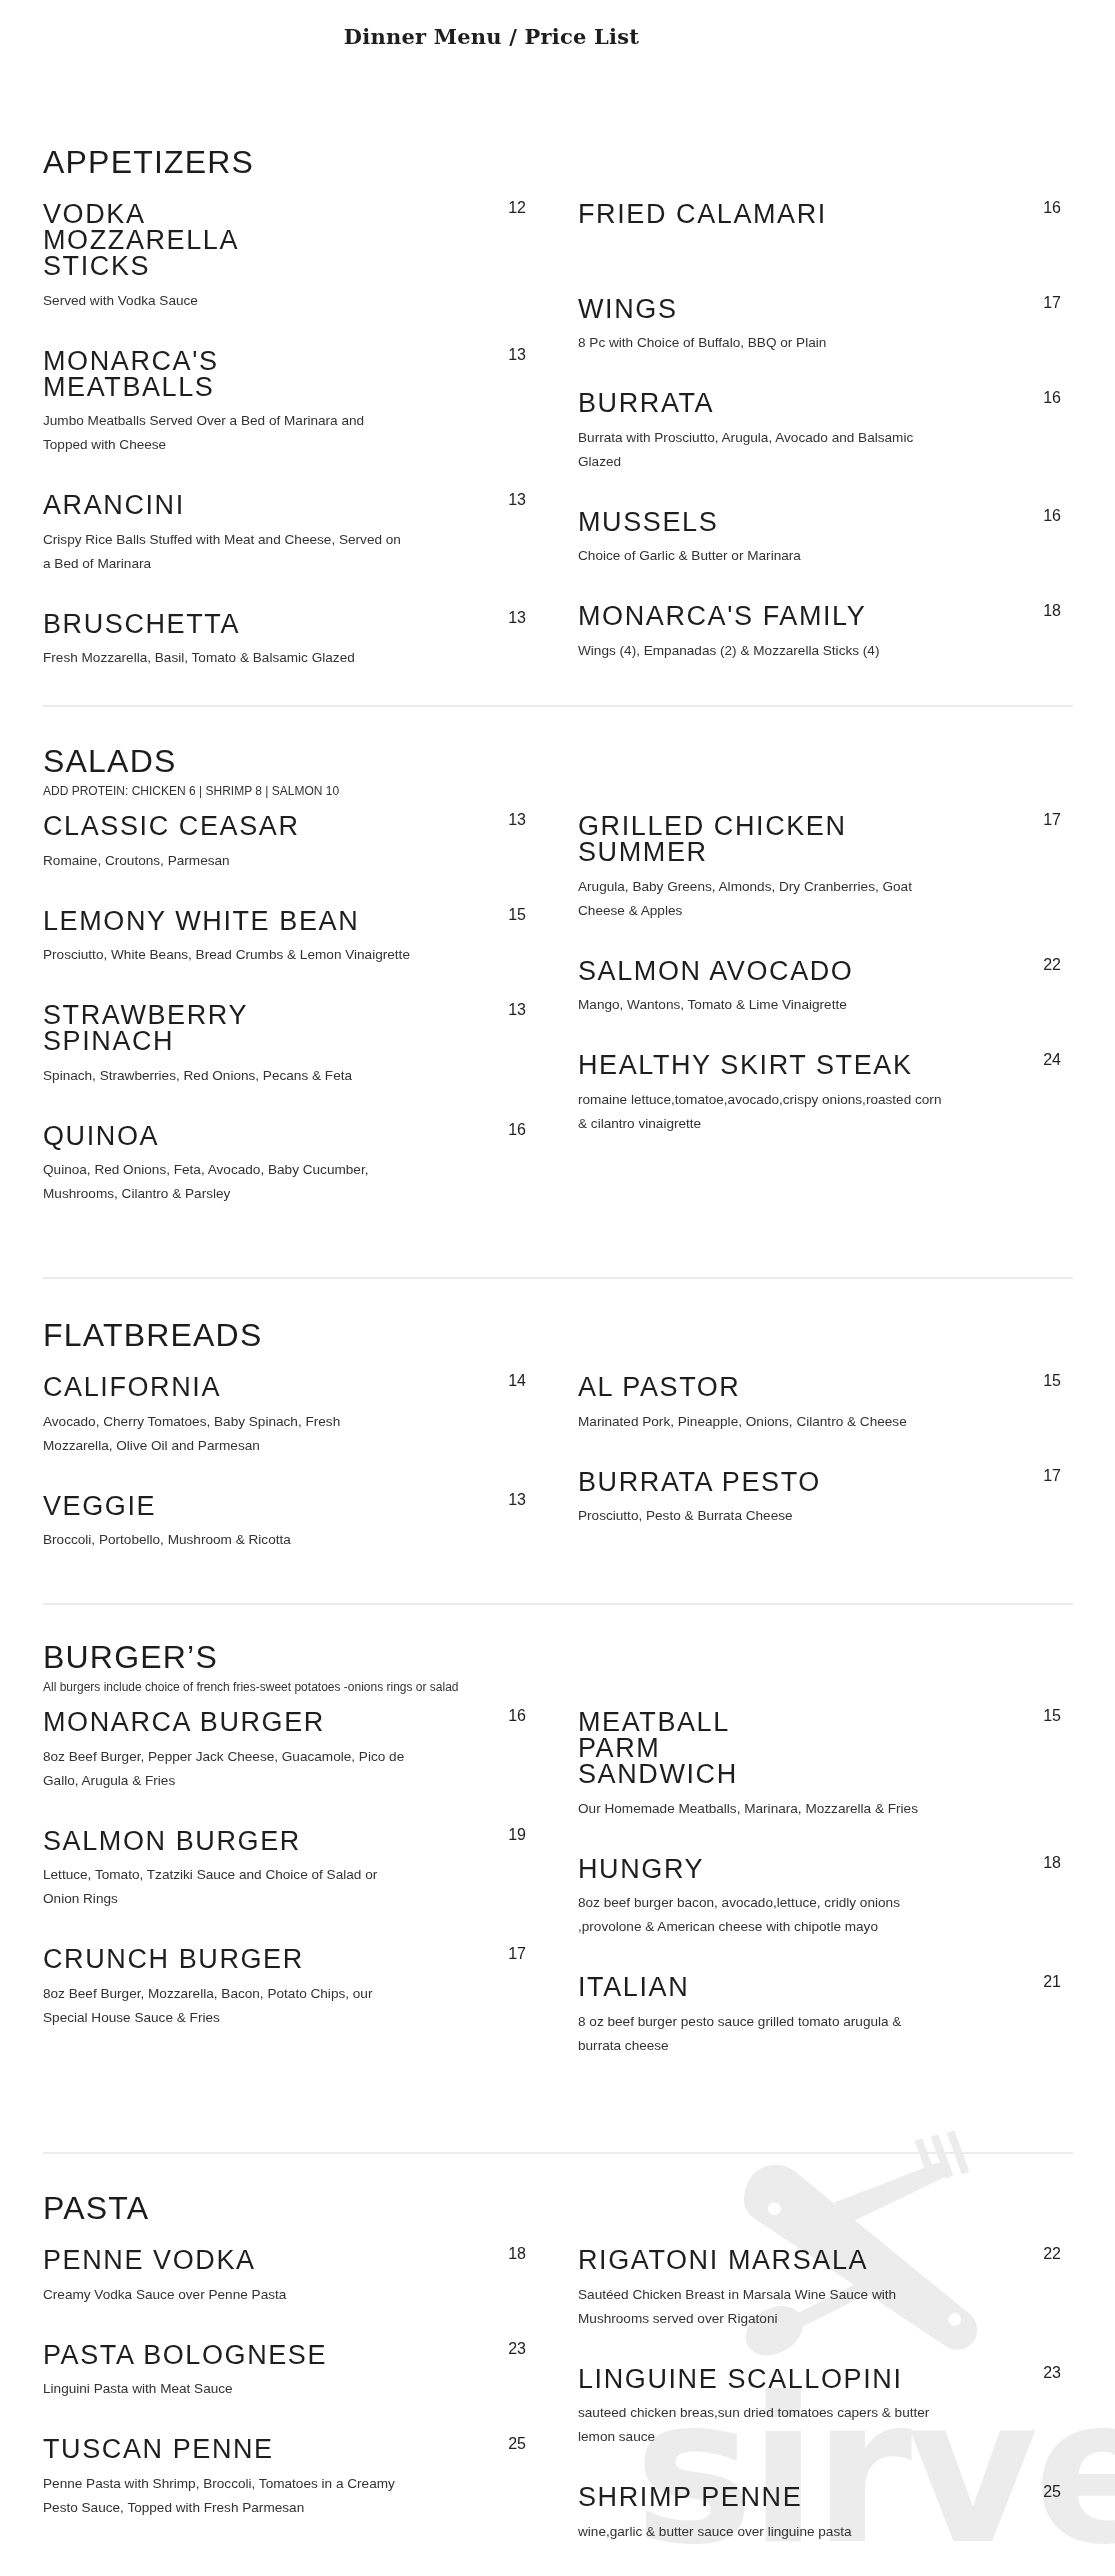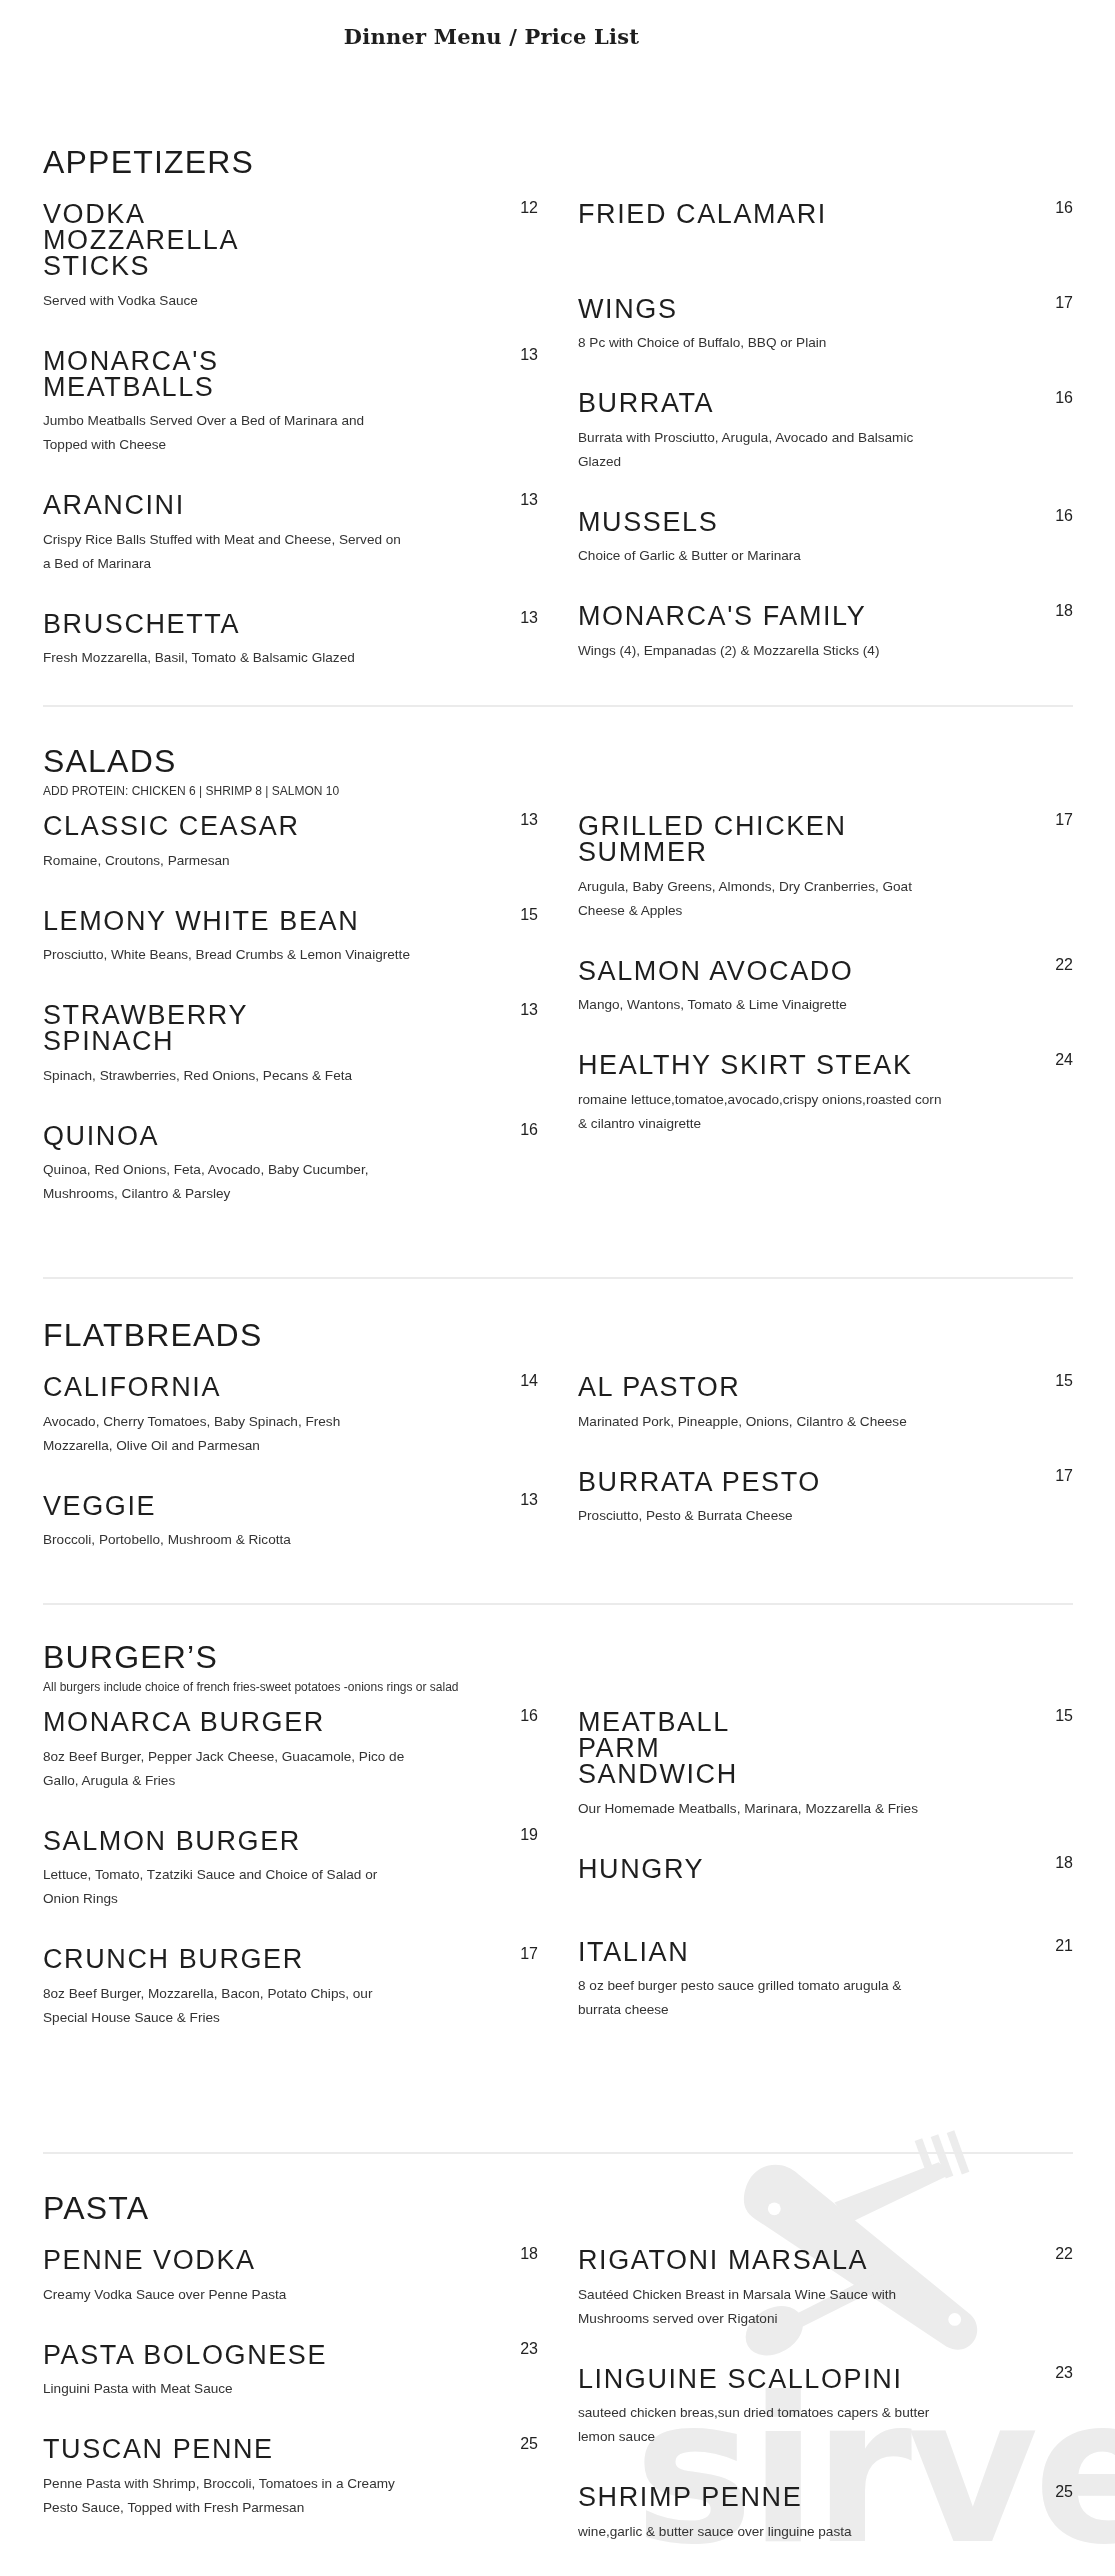--- a/index.html
+++ b/index.html
@@ -95,21 +95,21 @@
   .item-name {
     font-size: 27px;
     line-height: 26px;
     letter-spacing: 1.6px;
     color: #1e1e1e;
     width: 337px;
     font-weight: normal;
   }
   .item-price {
     position: absolute;
-    right: 0;
+    right: 12px;
     top: -1.6px;
     font-size: 16px;
     color: #222;
   }
   .item-desc {
     margin-top: 9.6px;
     font-size: 13.6px;
     line-height: 24px;
     color: #333;
     width: 369px;
@@ -303,20 +303,21 @@
       </div>
       <div class="col">
         <div class="item">
           <div class="item-name" style="width:241px;">MEATBALL PARM SANDWICH</div>
           <div class="item-price">15</div>
           <div class="item-desc">Our Homemade Meatballs, Marinara, Mozzarella &amp; Fries</div>
         </div>
         <div class="item">
           <div class="item-name">HUNGRY</div>
           <div class="item-price">18</div>
+          <div class="item-desc">8oz beef burger bacon, avocado,lettuce, cridly onions ,provolone &amp; American cheese with chipotle mayo</div>
         </div>
         <div class="item">
           <div class="item-name">ITALIAN</div>
           <div class="item-price">21</div>
           <div class="item-desc">8 oz beef burger pesto sauce grilled tomato arugula &amp; burrata cheese</div>
         </div>
       </div>
     </div>
   </section>
 

